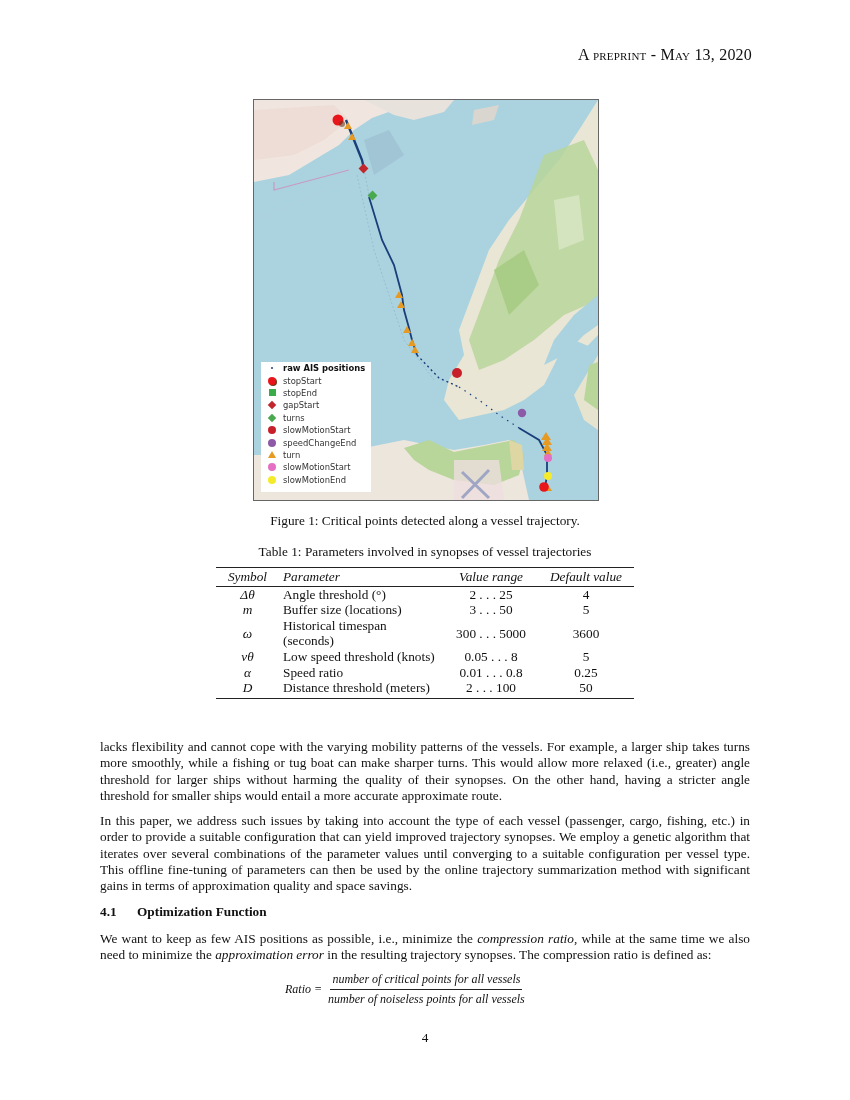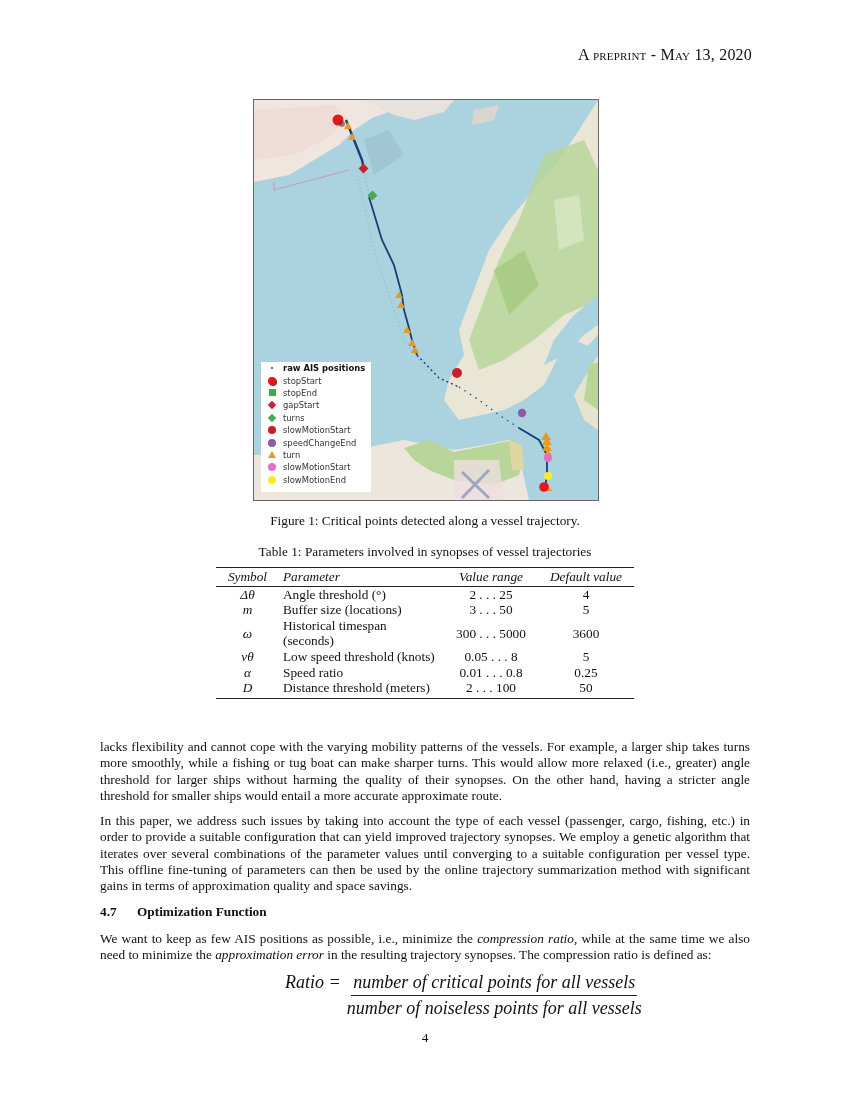--- a/index.html
+++ b/index.html
@@ -21,21 +21,21 @@
   .c-sym { text-align:center; width:55px; font-style:italic; }
   .c-par { text-align:left; }
   .c-rng { text-align:center; width:86px; }
   .c-def { text-align:center; width:88px; }
   .para { position:absolute; left:100px; width:650px; font-size:13.3px; line-height:16.3px; text-align:justify; }
   .p1 { top:739px; }
   .p2 { top:813px; }
   .section { position:absolute; left:100px; top:904px; font-size:13.3px; font-weight:bold; }
   .section .num { display:inline-block; width:37px; }
   .p3 { top:931px; }
-  .eq { position:absolute; left:285px; top:972px; font-size:18px; font-style:italic; display:flex; align-items:flex-start; }
+  .eq { position:absolute; left:285px; top:972px; font-size:12px; font-style:italic; display:flex; align-items:center; }
   .eq .frac { display:inline-flex; flex-direction:column; align-items:center; margin-left:6px; }
   .eq .num-t { padding:0 2px 2px 2px; border-bottom:1px solid #222; }
   .eq .den-t { padding-top:2px; }
   .pagenum { position:absolute; left:0; width:850px; text-align:center; top:1030px; font-size:13.3px; }
   .legend { position:absolute; left:7px; top:262px; width:110px; height:130px; background:#ffffff; font-family:"DejaVu Sans", sans-serif; font-size:8.4px; color:#333; }
   .legend .row { height:12.4px; display:flex; align-items:center; }
   .legend .sym { width:22px; display:flex; justify-content:center; align-items:center; }
   .legend .title { font-weight:bold; color:#111; }
   .mk-sq { width:7px; height:7px; background:#3cab4a; }
   .mk-dia { width:6px; height:6px; transform:rotate(45deg); }
@@ -237,21 +237,21 @@
       <td class="c-rng">2 . . . 100</td>
       <td class="c-def">50</td>
     </tr>
   </tbody>
 </table>
 
 <p class="para p1" style="margin:0">lacks flexibility and cannot cope with the varying mobility patterns of the vessels. For example, a larger ship takes turns more smoothly, while a fishing or tug boat can make sharper turns. This would allow more relaxed (i.e., greater) angle threshold for larger ships without harming the quality of their synopses. On the other hand, having a stricter angle threshold for smaller ships would entail a more accurate approximate route.</p>
 <p class="para p2" style="margin:0">In this paper, we address such issues by taking into account the type of each vessel (passenger, cargo, fishing, etc.) in order to provide a suitable configuration that can yield improved trajectory synopses. We employ a genetic algorithm that iterates over several combinations of the parameter values until converging to a suitable configuration per vessel type. This offline fine-tuning of parameters can then be used by the online trajectory summarization method with significant gains in terms of approximation quality and space savings.</p>
 
 <div class="section">
-  <span class="num">4.7</span><span>Optimization Function</span>
+  <span class="num">4.1</span><span>Optimization Function</span>
 </div>
 
 <p class="para p3" style="margin:0"><span>We want to keep as few AIS positions as possible, i.e., minimize the </span><em>compression ratio</em><span>, while at the same time we also need to minimize the </span><em>approximation error</em><span> in the resulting trajectory synopses. The compression ratio is defined as:</span></p>
 
 <div class="eq">
   <span>Ratio =</span>
   <span class="frac">
     <span class="num-t">number of critical points for all vessels</span>
     <span class="den-t">number of noiseless points for all vessels</span>
   </span>

